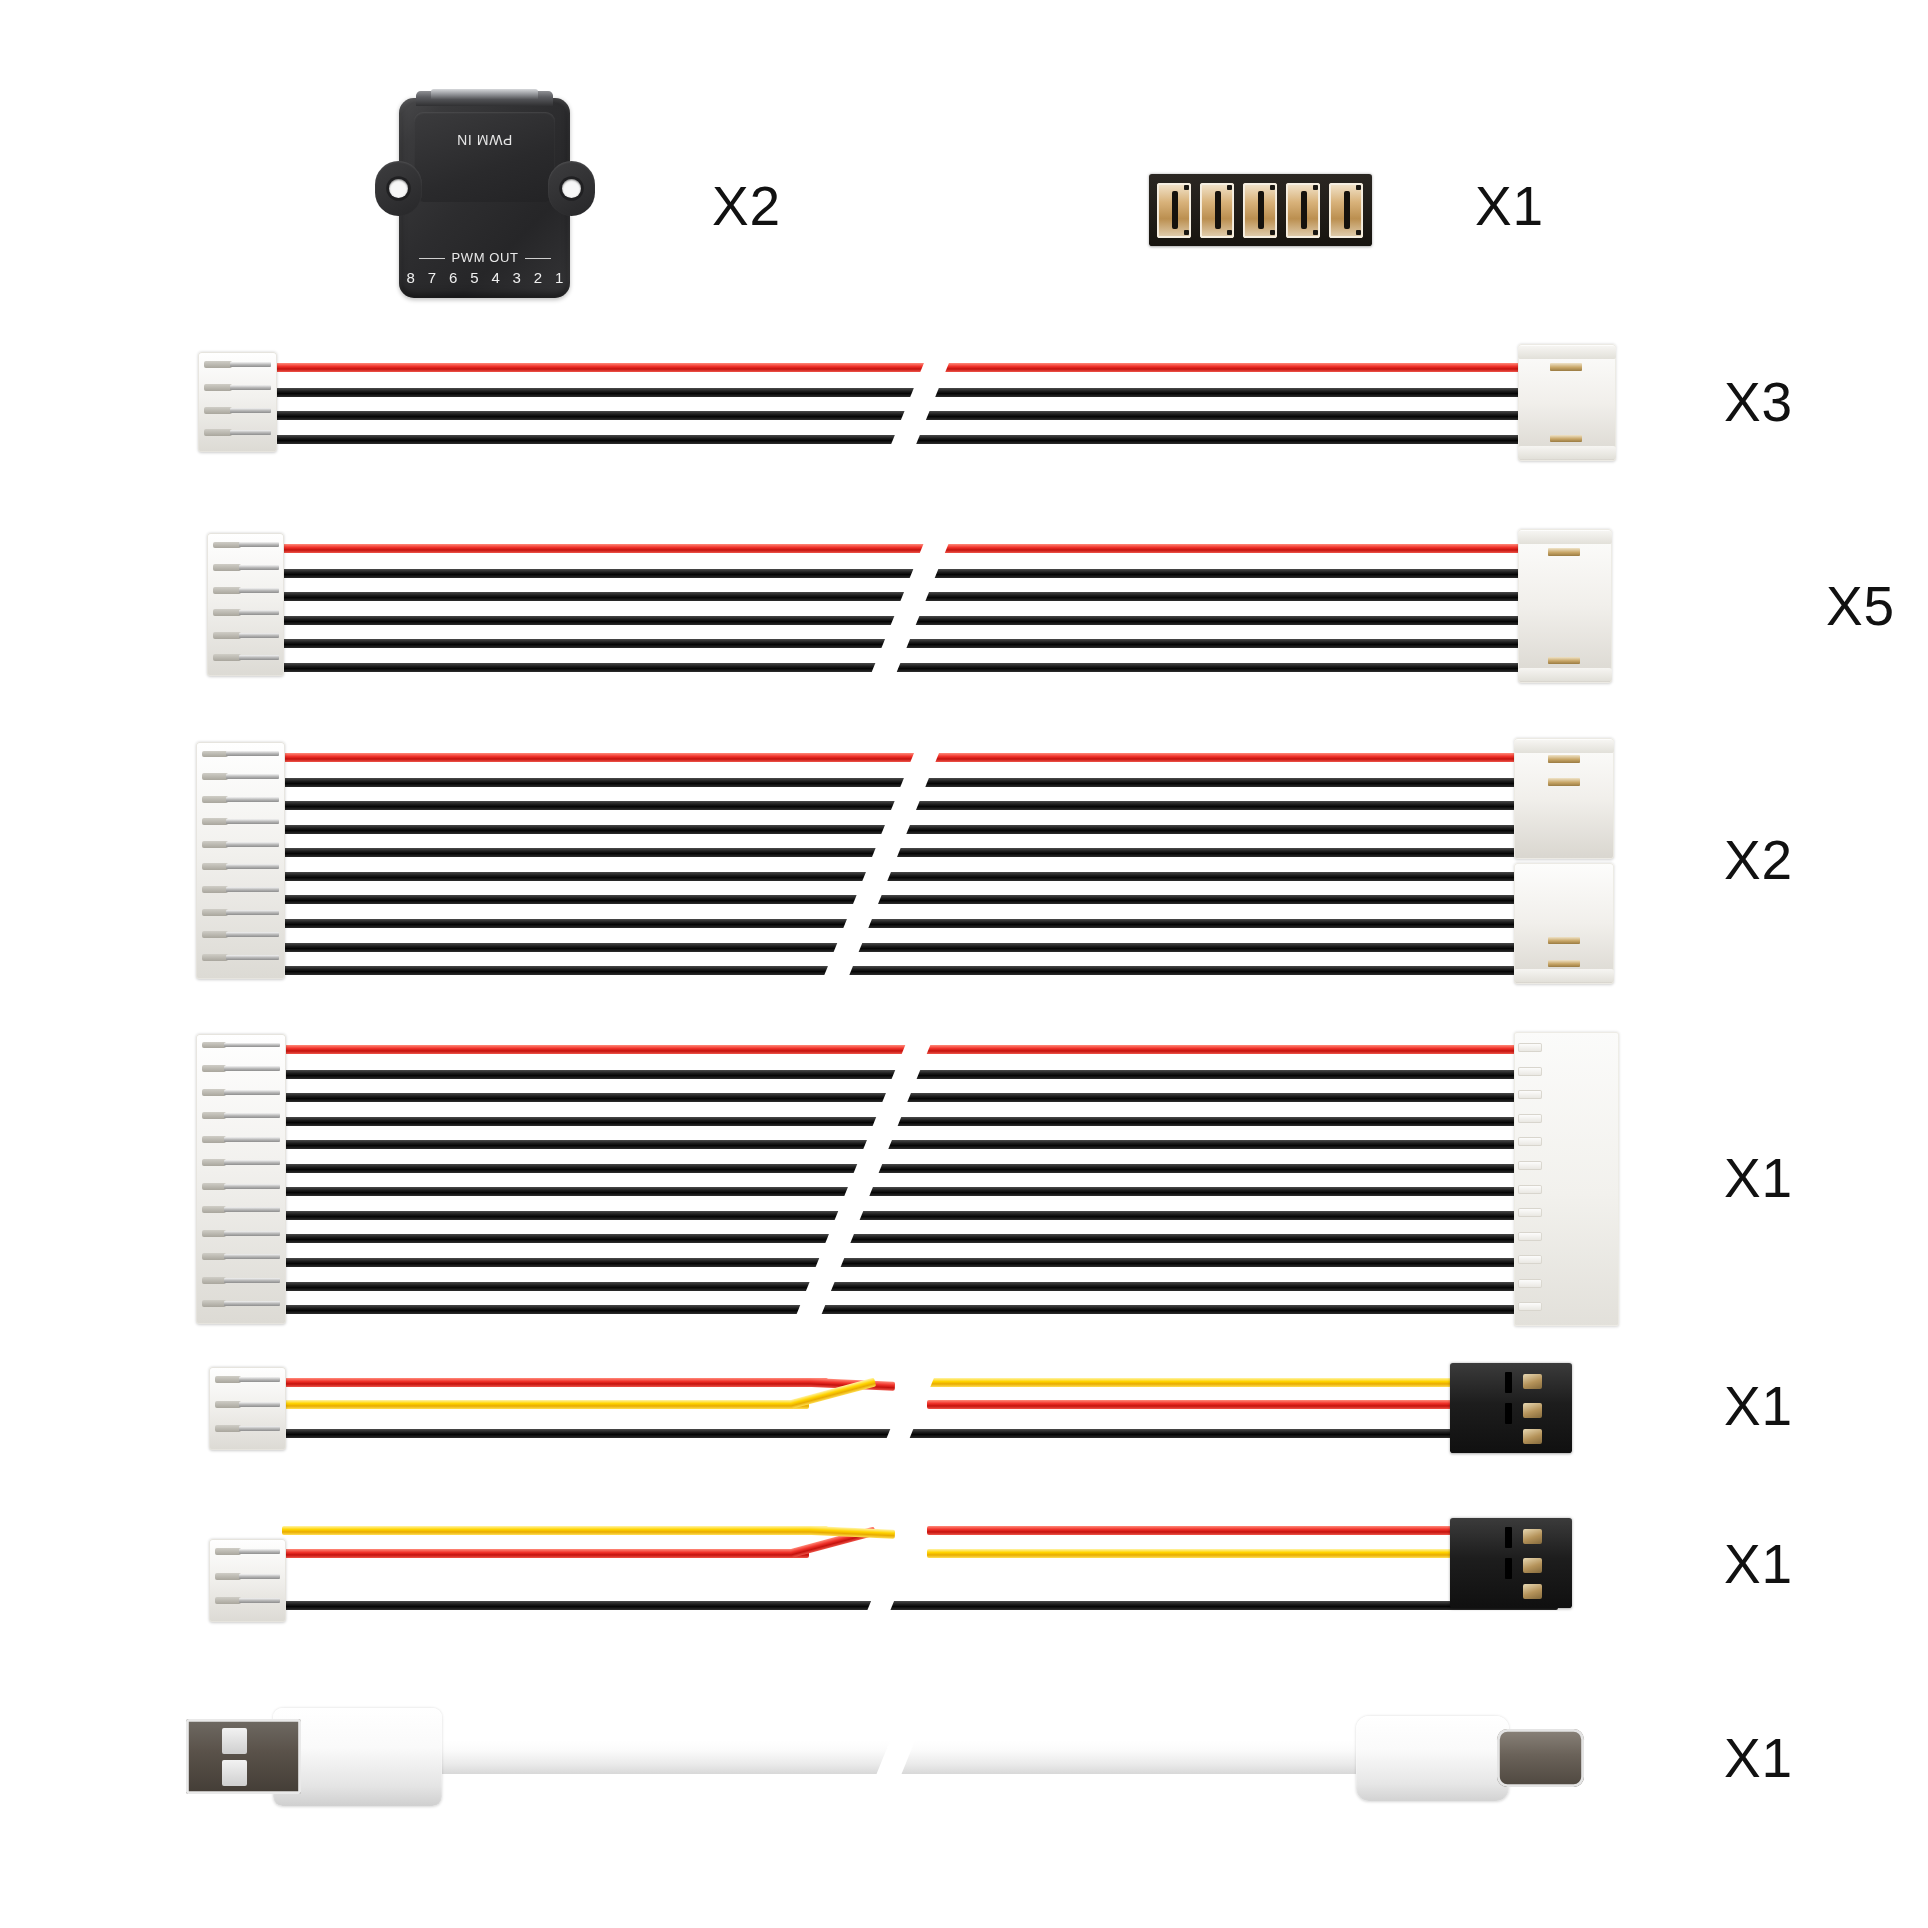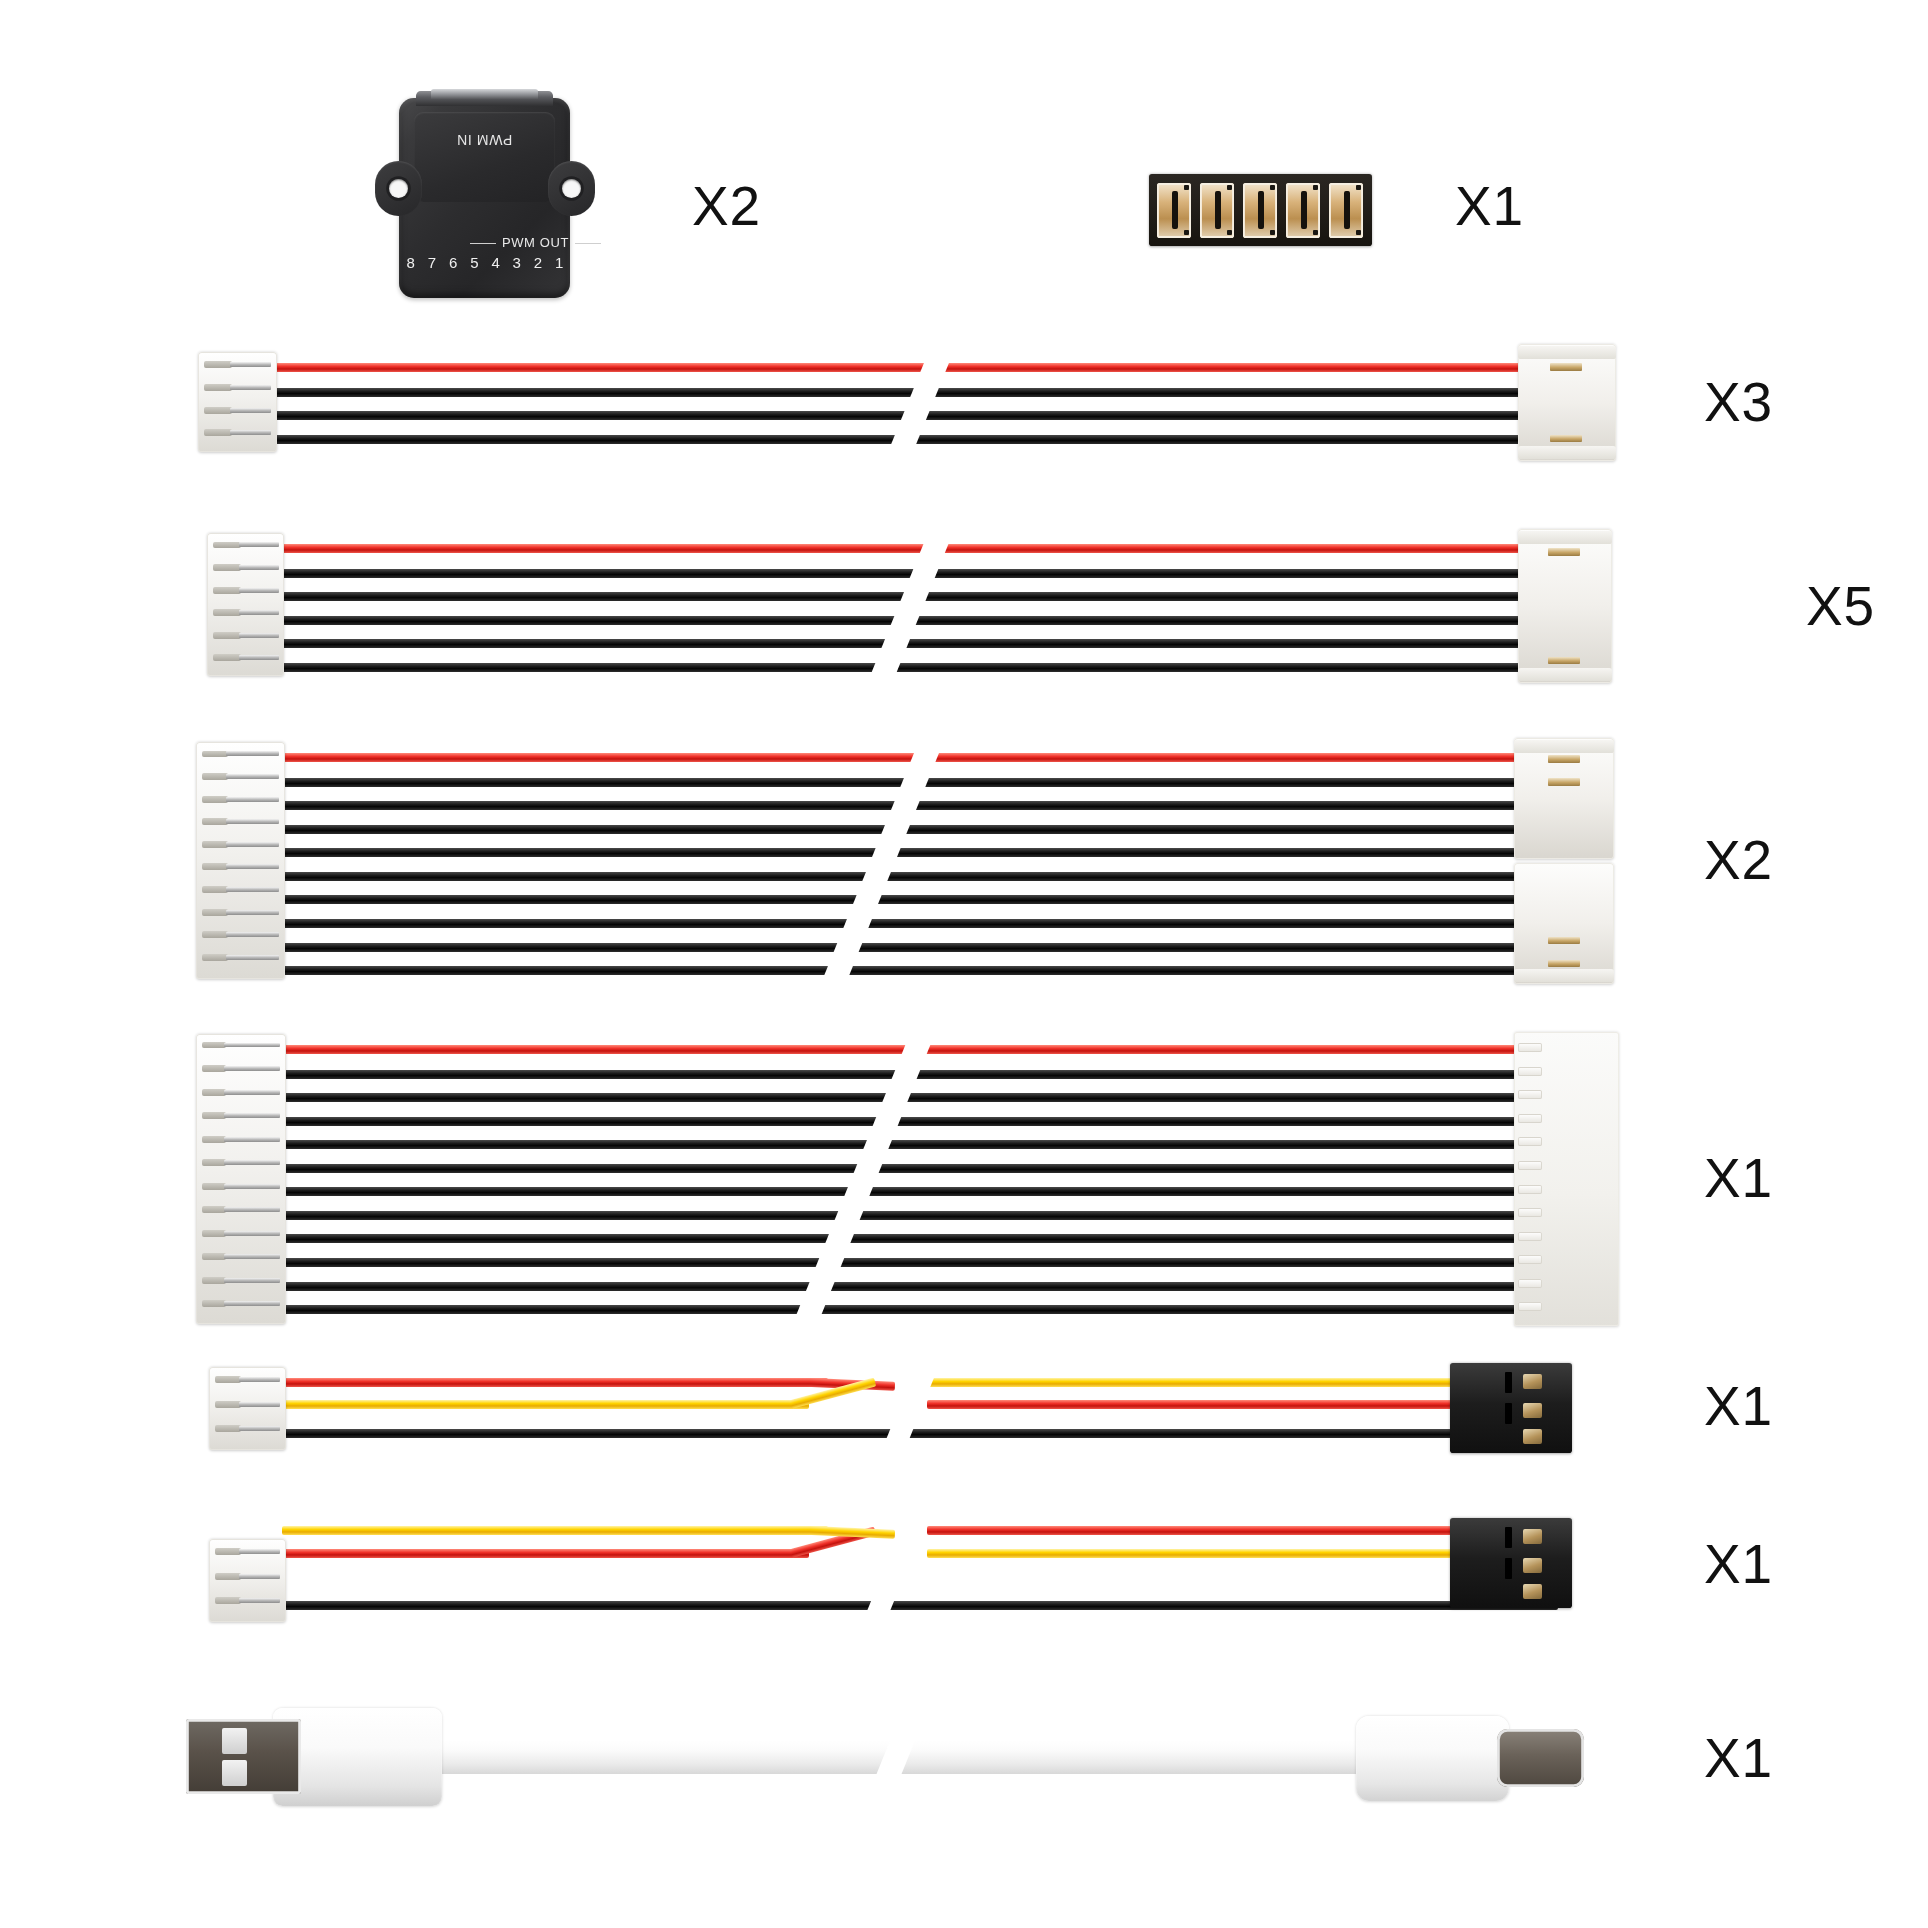--- a/index.html
+++ b/index.html
@@ -1,21 +1,21 @@
 <!DOCTYPE html>
 <html style="font-size:15px"><head>
 <meta charset="utf-8">
 <title>Package Contents</title>
 <style>
   html,body{margin:0;padding:0;background:#ffffff;}
   body{width:1928px;height:1928px;position:relative;overflow:hidden;
        font-family:"Liberation Sans","DejaVu Sans",sans-serif;color:#111;}
   .stage{position:absolute;inset:0;}
   .qty{position:absolute;font-size:55px;font-weight:400;letter-spacing:0.9px;
-       color:#111;line-height:1;}
+       color:#111;line-height:1;margin-left:20px;}
 
   
   .module{position:absolute;left:373px;top:89px;width:224px;height:212px;}
   .mod-body{position:absolute;left:26px;top:9.4px;width:171px;height:200px;
      background:linear-gradient(135deg,#4a4a4c 0%,#3a3a3c 14%,#2d2d2f 45%,#262628 70%,#343436 100%);
      border-radius:15px;box-shadow:inset 0 1.9px 4.7px rgba(255,255,255,.14),
      inset 0 -3.8px 7.5px rgba(0,0,0,.5),0 1.9px 4.7px rgba(0,0,0,.25);}
   .mod-top-lip{position:absolute;left:43px;top:1.9px;width:137px;height:15px;
      background:linear-gradient(180deg,#8f9094 0%,#5d5e62 40%,#303032 100%);
      border-radius:4.7px 4.7px 0 0;}
@@ -27,21 +27,21 @@
   .ear{position:absolute;top:72px;width:47px;height:55px;
      background:linear-gradient(150deg,#3d3d3f,#272729);border-radius:24.5px;
      box-shadow:inset 0 0.9px 1.9px rgba(255,255,255,.12);}
   .ear.l{left:1.9px;} .ear.r{right:1.9px;}
   .ear::after{content:"";position:absolute;left:50%;top:50%;width:19px;height:19px;
      margin:-9.4px 0 0 -9.4px;border-radius:50%;background:#f7f7f7;
      box-shadow:inset 0 0.9px 1.9px rgba(0,0,0,.5),0 0 0 2.8px #202022;}
   .pwm-in{position:absolute;left:41px;top:43px;width:141px;text-align:center;
      color:#e6e6e6;font-size:14px;letter-spacing:0.6px;
      transform:rotate(180deg);}
-  .pwm-out-block{position:absolute;left:28px;bottom:30px;width:168px;text-align:right;}
+  .pwm-out-block{position:absolute;left:28px;bottom:15px;width:168px;text-align:center;}
   .pwm-out-lbl{color:#e9e9e9;font-size:13px;letter-spacing:0.6px;position:relative;display:inline-block;}
   .pwm-out-lbl::before,.pwm-out-lbl::after{content:"";position:absolute;top:50%;width:26px;height:0.9px;background:#cfcfcf;}
   .pwm-out-lbl::before{left:-32px;} .pwm-out-lbl::after{right:-32px;}
   .pwm-pins{display:flex;justify-content:space-between;margin-top:3.8px;padding:0 5.6px;}
   .pwm-pins span{color:#f0f0f0;font-size:15px;font-weight:400;}
 
   
   .strip{position:absolute;left:1149px;top:174px;width:215px;height:72px;
      background:linear-gradient(180deg,#2b2722,#17140f);border-radius:2.8px;
      display:flex;align-items:center;justify-content:space-around;padding:0 3.8px;

